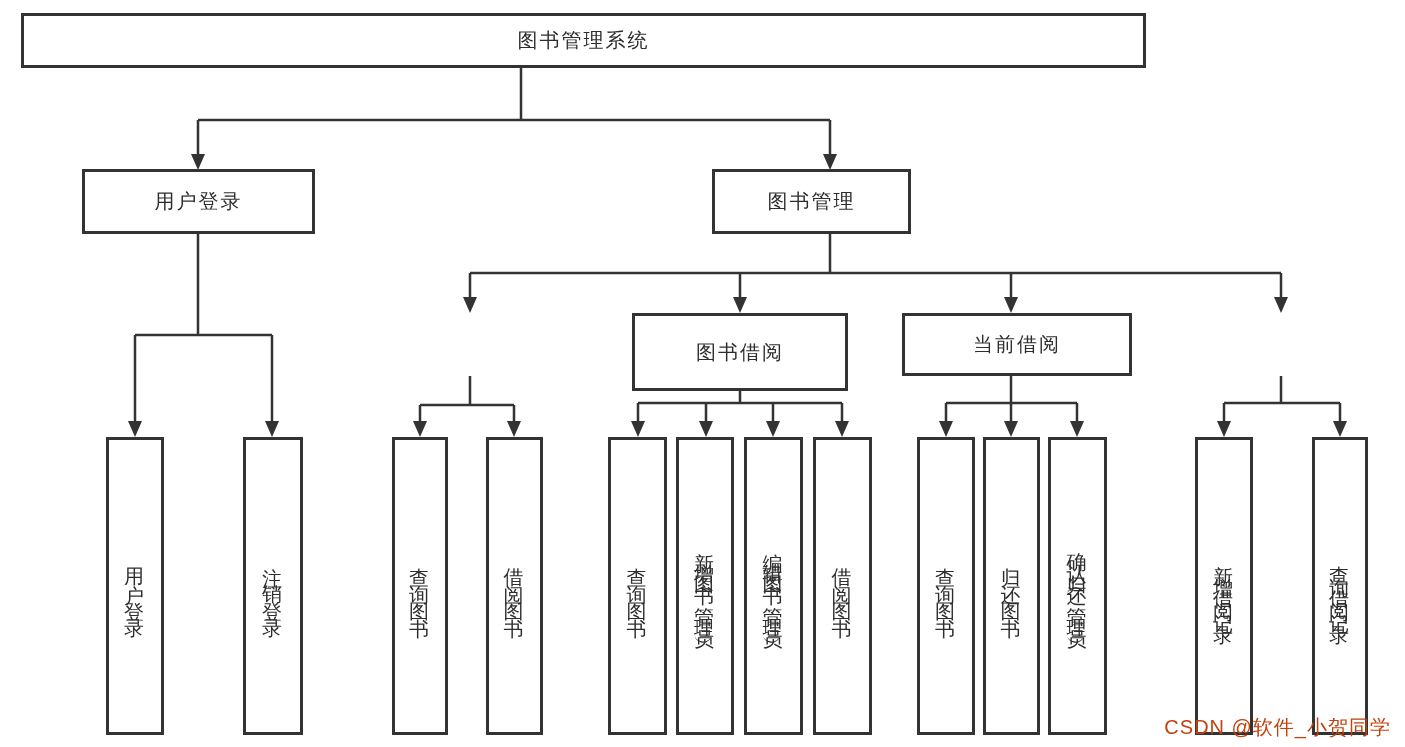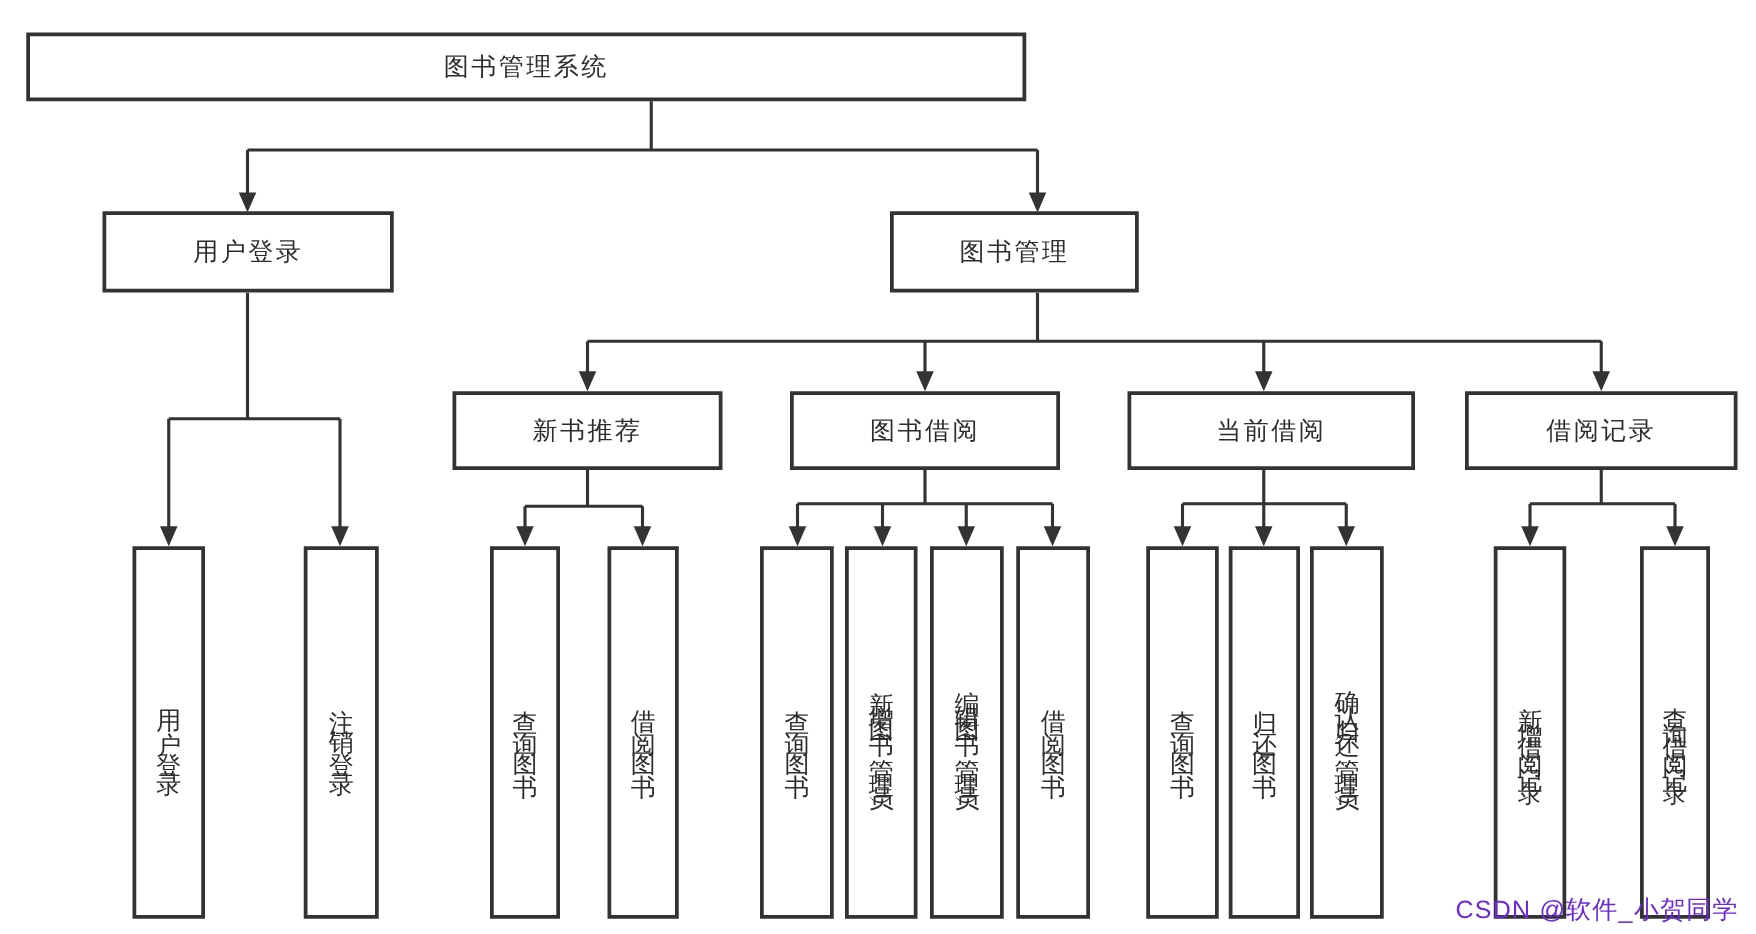--- a/index.html
+++ b/index.html
@@ -14,21 +14,21 @@
   }
   .v{
     writing-mode:vertical-rl;text-orientation:mixed;letter-spacing:17px;font-size:20px;
   }
   .v.long{letter-spacing:11px;}
   .v.mid{letter-spacing:12px;}
   #connectors{position:absolute;left:0;top:0;}
   #connectors path{stroke:#333333;stroke-width:2.5;fill:none;}
   #connectors polygon{fill:#333333;stroke:none;}
   .watermark{
-    position:absolute;right:14px;bottom:6px;color:#6d28d9;font-size:20px;
+    position:absolute;right:14px;bottom:6px;color:#c2410c;font-size:20px;
     letter-spacing:1px;pointer-events:none;margin-top:24px;
   }
 </style>
 </head>
 <body>
 
 <div id="stage">
 
   <svg id="connectors" width="1405" height="747" viewBox="0 0 1405 747">
     <g>
@@ -56,29 +56,27 @@
       <polygon points="766,421 780,421 773,437"></polygon>
       <polygon points="835,421 849,421 842,437"></polygon>
       <polygon points="939,421 953,421 946,437"></polygon>
       <polygon points="1004,421 1018,421 1011,437"></polygon>
       <polygon points="1070,421 1084,421 1077,437"></polygon>
       <polygon points="1217,421 1231,421 1224,437"></polygon>
       <polygon points="1333,421 1347,421 1340,437"></polygon>
     </g>
   </svg>
 
-  <div class="node" style="left:21px;top:26px;width:800px;height:55px">图书管理系统</div>
+  <div class="node" style="left:21px;top:13px;width:1125px;height:55px">图书管理系统</div>
 
   <div class="node" style="left:82px;top:169px;width:233px;height:65px">用户登录</div>
   <div class="node" style="left:712px;top:169px;width:199px;height:65px">图书管理</div>
 
-  <div class="node" style="left:362px;top:313px;width:216px;height:63px">新书推荐</div>
-  <div class="node" style="left:632px;top:313px;width:216px;height:63px">图书借阅</div>
+  <div class="node" style="left:632px;top:313px;width:216px;height:78px">图书借阅</div>
   <div class="node" style="left:902px;top:313px;width:230px;height:63px">当前借阅</div>
-  <div class="node" style="left:1172px;top:313px;width:218px;height:63px">借阅记录</div>
 
   <div class="node v" style="left:106px;top:437px;width:58px;height:298px">用户登录</div>
   <div class="node v" style="left:243px;top:437px;width:60px;height:298px">注销登录</div>
 
   <div class="node v" style="left:392px;top:437px;width:56px;height:298px">查询图书</div>
   <div class="node v" style="left:486px;top:437px;width:57px;height:298px">借阅图书</div>
 
   <div class="node v" style="left:608px;top:437px;width:59px;height:298px">查询图书</div>
   <div class="node v long" style="left:676px;top:437px;width:58px;height:298px">新增图书（管理员）</div>
   <div class="node v long" style="left:744px;top:437px;width:59px;height:298px">编辑图书（管理员）</div>

